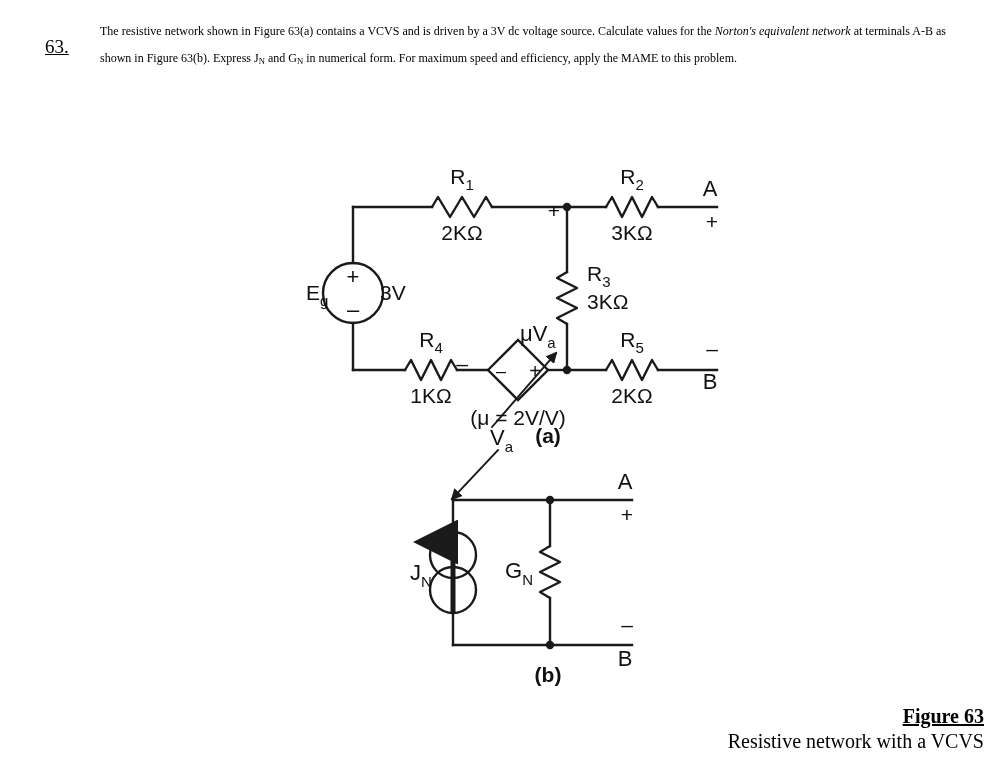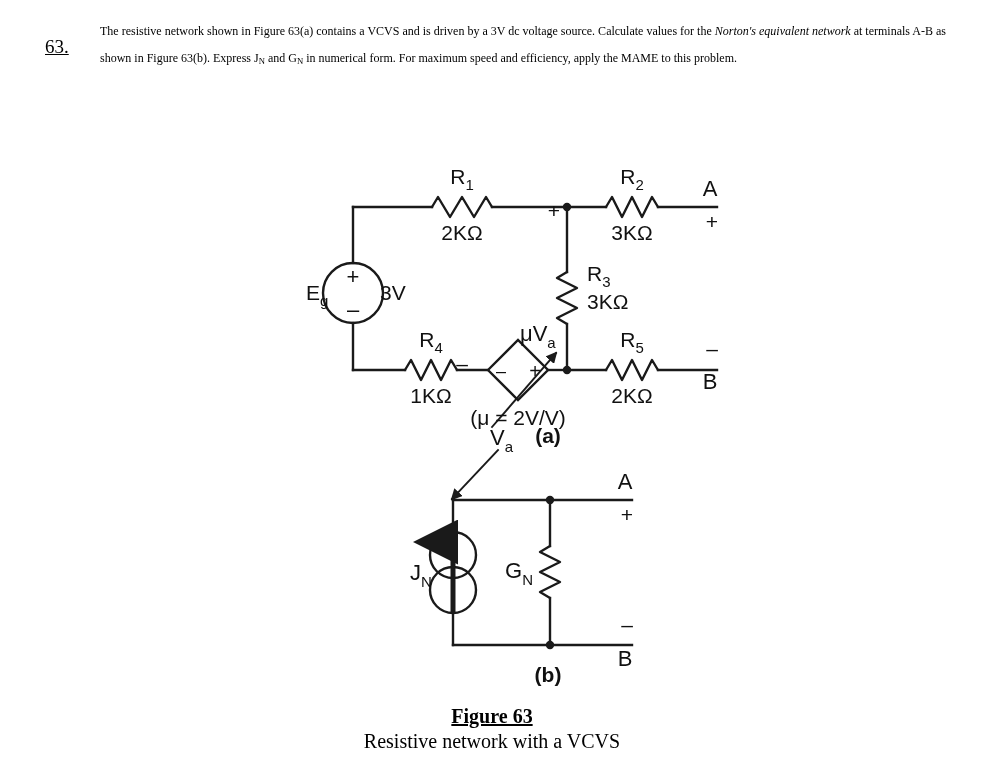--- a/index.html
+++ b/index.html
@@ -57,21 +57,21 @@
     height: 612px;
   }
   #circuit-svg {
     position: absolute;
     left: 0;
     top: 0;
   }
   .cap-fig {
     position: absolute;
     width: 100%;
-    text-align: center;
+    text-align: right;
     font-family: "Liberation Serif", serif;
   }
   #figure-title {
     top: 555px;
     font-size: 20px;
     font-weight: bold;
     text-decoration: underline;
   }
   #figure-subtitle {
     top: 580px;

